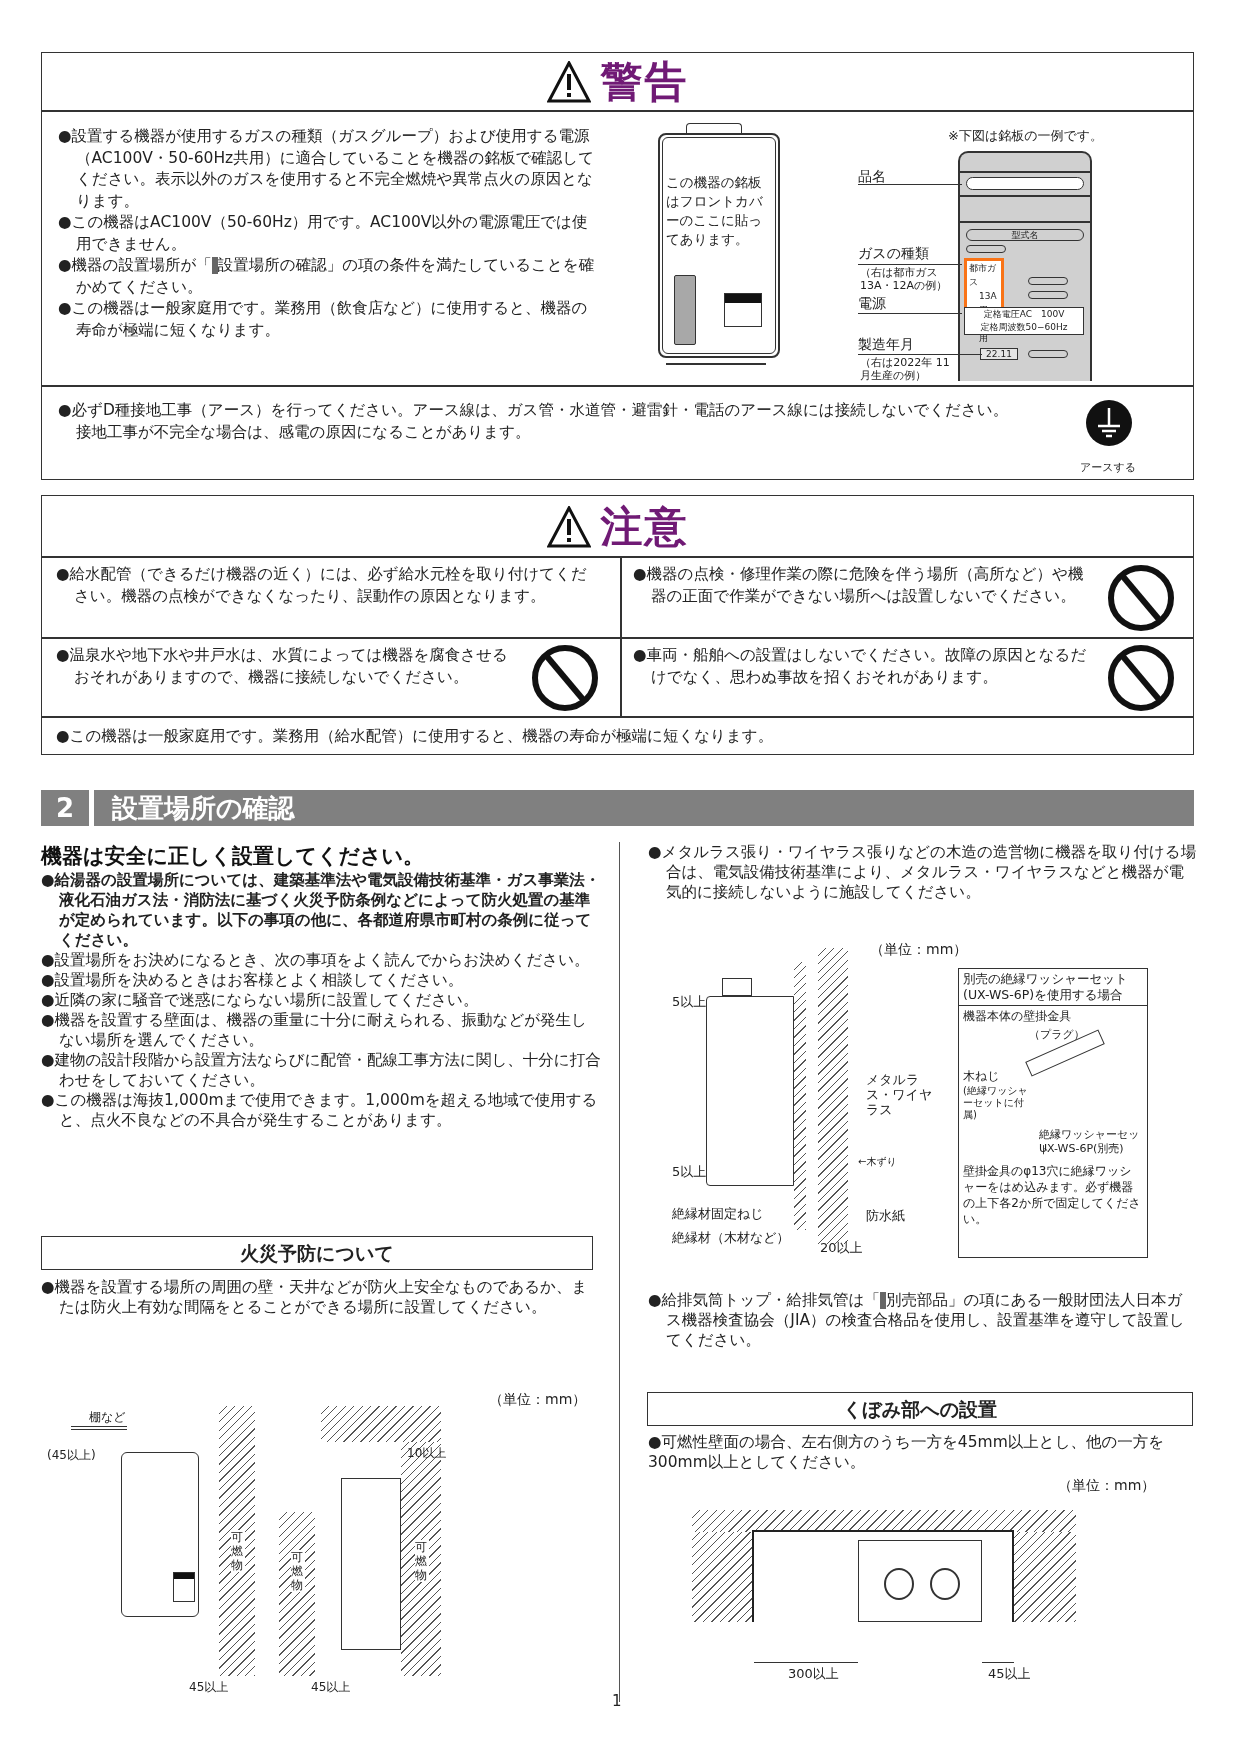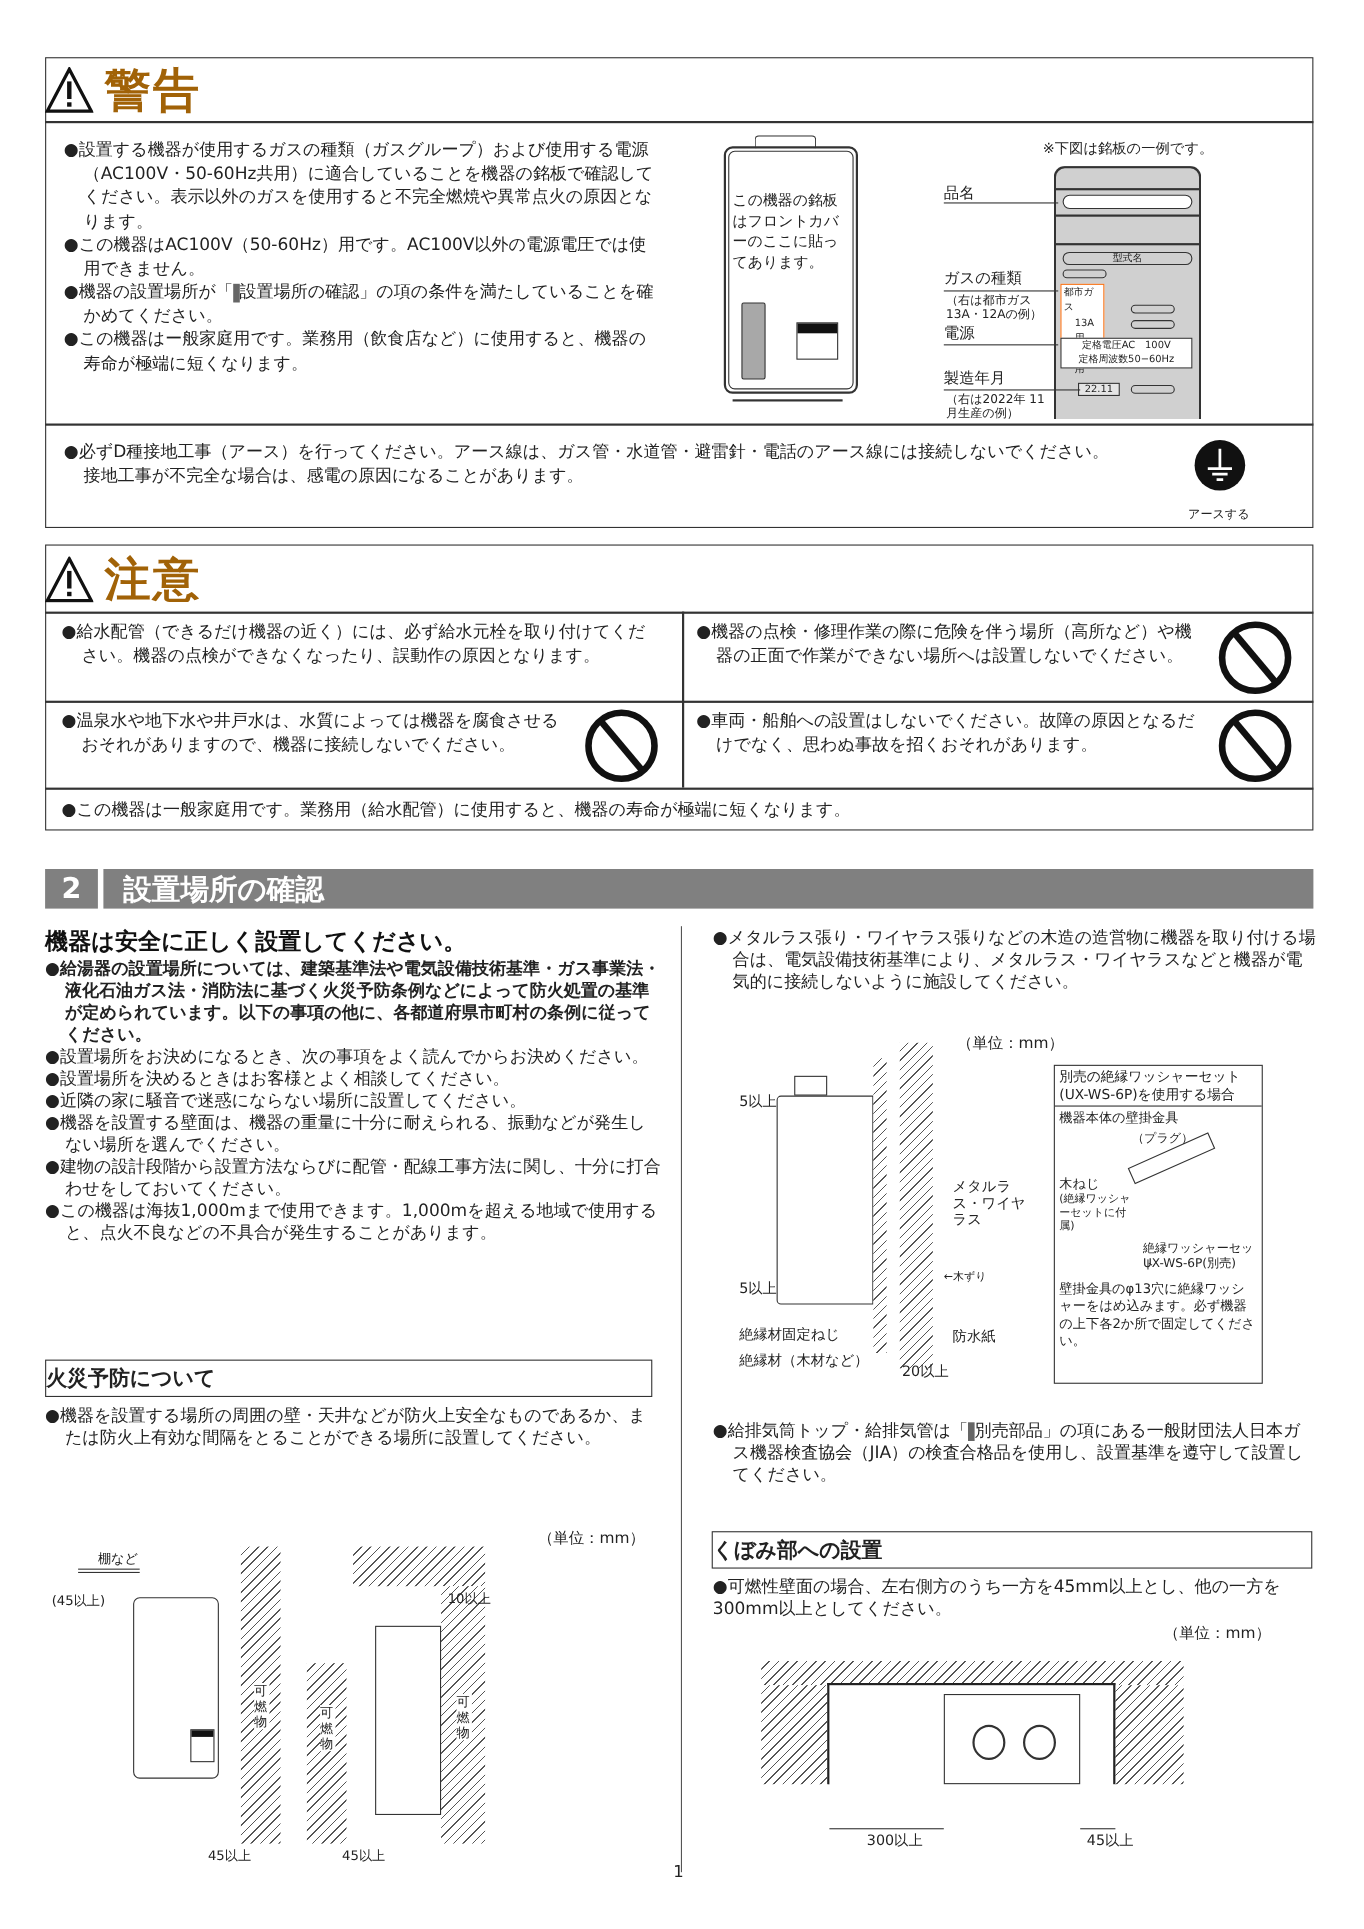--- a/index.html
+++ b/index.html
@@ -1,29 +1,29 @@
 <!DOCTYPE html>
 <html><head>
 <meta charset="utf-8">
 <style>
 *{box-sizing:border-box;margin:0;padding:0}
 body{width:1240px;height:1754px;background:#fff;font-family:"DejaVu Sans","Liberation Sans",sans-serif;color:#222;position:relative;overflow:hidden}
 .abs{position:absolute}
 .box{position:absolute;border:1.5px solid #333}
 .hline{position:absolute;height:1.5px;background:#333}
 .vline{position:absolute;width:1.5px;background:#333}
-.ttl{position:absolute;display:flex;align-items:center;justify-content:flex-start;gap:10px;font-weight:bold;color:#a16207}
+.ttl{position:absolute;display:flex;align-items:center;justify-content:center;gap:10px;font-weight:bold;color:#701a75}
 .ttl .txt{font-size:42px;letter-spacing:2px}
 .p{font-size:15.5px;line-height:21.5px;color:#222}
 .b{padding-left:18px;text-indent:-18px}
 .bold{font-weight:bold}
 .hatch{background:repeating-linear-gradient(135deg,#fff 0 5px,#555 5px 6px)}
 .small{font-size:12px;line-height:15px}
 .sec-bar{position:absolute;background:#808080;color:#fff;font-weight:bold;display:flex;align-items:center}
-.subhead{position:absolute;border:1.5px solid #333;text-align:left;font-size:19px;font-weight:bold;line-height:32px}
+.subhead{position:absolute;border:1.5px solid #333;text-align:center;font-size:19px;font-weight:bold;line-height:32px}
 .prohib{position:absolute;width:66px;height:66px;border:6px solid #111;border-radius:50%}
 .prohib::after{content:"";position:absolute;left:50%;top:-4px;width:6px;height:calc(100% + 8px);background:#111;transform:translateX(-50%) rotate(-40deg)}
 .badge{display:inline-block;background:#666;color:#fff;font-weight:bold;padding:0 3px;font-size:14px;line-height:17px}
 </style>
 </head>
 <body>
 
 <div class="box" style="left:41px;top:52px;width:1153px;height:428px"></div>
 <div class="hline" style="left:41px;top:110px;width:1153px"></div>
 <div class="hline" style="left:41px;top:385px;width:1153px"></div>
@@ -56,21 +56,21 @@
 </div>
 
 <div class="abs small" style="left:948px;top:128px;font-size:13px">※下図は銘板の一例です。</div>
 <div class="abs" style="left:958px;top:151px;width:134px;height:230px;background:#d0d0d0;border:2px solid #333;border-bottom:none;border-radius:10px 10px 0 0">
   <div class="abs" style="left:0;top:18px;width:130px;height:2px;background:#333"></div>
   <div class="abs" style="left:6px;top:24px;width:118px;height:13px;background:#fff;border:1px solid #333;border-radius:7px"></div>
   <div class="abs" style="left:0;top:42px;width:130px;height:2px;background:#333"></div>
   <div class="abs" style="left:0;top:68px;width:130px;height:2px;background:#333"></div>
   <div class="abs" style="left:6px;top:76px;width:118px;height:12px;border:1px solid #333;border-radius:6px;font-size:9px;text-align:center;line-height:10px">型式名</div>
   <div class="abs" style="left:6px;top:92px;width:40px;height:8px;border:1px solid #333;border-radius:4px"></div>
-  <div class="abs" style="left:4px;top:105px;width:40px;height:60px;background:#fff;border:1px solid #f97316;font-size:9px;line-height:14px;padding-left:2px">
+  <div class="abs" style="left:4px;top:105px;width:40px;height:60px;background:#fff;border:3px solid #f97316;font-size:9px;line-height:14px;padding-left:2px">
     <div>都市ガス</div>
     <div style="padding-left:10px">13A用</div>
     <div style="padding-left:10px">12A用</div>
   </div>
   <div class="abs" style="left:68px;top:124px;width:40px;height:8px;border:1px solid #333;border-radius:4px"></div>
   <div class="abs" style="left:68px;top:138px;width:40px;height:8px;border:1px solid #333;border-radius:4px"></div>
   <div class="abs" style="left:4px;top:154px;width:120px;height:28px;background:#fff;border:1px solid #333;font-size:9px;line-height:13px;padding:0 3px">
     <div style="display:flex;justify-content:center">
         <span>定格電圧</span>
         <span>AC　100V</span>

